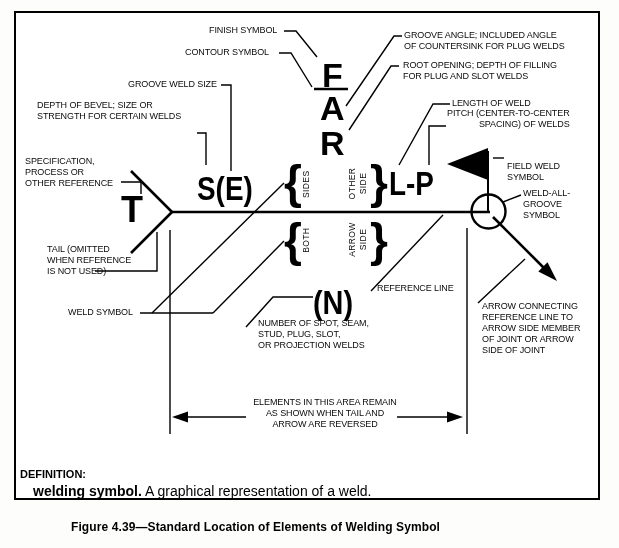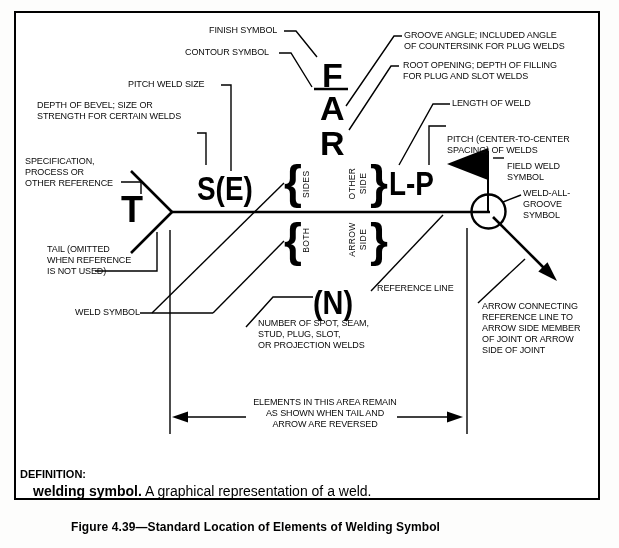--- a/index.html
+++ b/index.html
@@ -99,36 +99,36 @@
 
   <div class="rot" style="left:276px;top:179px;width:60px;">SIDES</div>
   <div class="rot" style="left:327px;top:173px;width:60px;">OTHER
 SIDE</div>
   <div class="rot" style="left:276px;top:235px;width:60px;">BOTH</div>
   <div class="rot" style="left:327px;top:229px;width:60px;">ARROW
 SIDE</div>
 
   <div class="lbl" style="left:209px;top:25px;">FINISH SYMBOL</div>
   <div class="lbl" style="left:185px;top:47px;">CONTOUR SYMBOL</div>
-  <div class="lbl" style="left:128px;top:79px;">PITCH WELD SIZE</div>
+  <div class="lbl" style="left:128px;top:79px;">GROOVE WELD SIZE</div>
   <div class="lbl" style="left:37px;top:100px;">DEPTH OF BEVEL; SIZE OR
 STRENGTH FOR CERTAIN WELDS</div>
   <div class="lbl" style="left:25px;top:156px;">SPECIFICATION,
 PROCESS OR
 OTHER REFERENCE</div>
   <div class="lbl" style="left:28px;top:244px;margin-left:19px;">TAIL (OMITTED
 WHEN REFERENCE
 IS NOT USED)</div>
-  <div class="lbl" style="left:75px;top:307px;">WELD SYMBOL</div>
+  <div class="lbl" style="left:68px;top:307px;">WELD SYMBOL</div>
   <div class="lbl" style="left:404px;top:30px;">GROOVE ANGLE; INCLUDED ANGLE
 OF COUNTERSINK FOR PLUG WELDS</div>
   <div class="lbl" style="left:403px;top:60px;">ROOT OPENING; DEPTH OF FILLING
 FOR PLUG AND SLOT WELDS</div>
   <div class="lbl" style="left:452px;top:98px;">LENGTH OF WELD</div>
-  <div class="lbl" style="left:447px;top:134px;">PITCH (CENTER-TO-CENTER
+  <div class="lbl" style="left:447px;top:108px;text-align:right;">PITCH (CENTER-TO-CENTER
 SPACING) OF WELDS</div>
   <div class="lbl" style="left:507px;top:161px;">FIELD WELD
 SYMBOL</div>
   <div class="lbl" style="left:523px;top:188px;">WELD-ALL-
 GROOVE
 SYMBOL</div>
   <div class="lbl" style="left:377px;top:283px;">REFERENCE LINE</div>
   <div class="lbl" style="left:482px;top:301px;">ARROW CONNECTING
 REFERENCE LINE TO
 ARROW SIDE MEMBER

